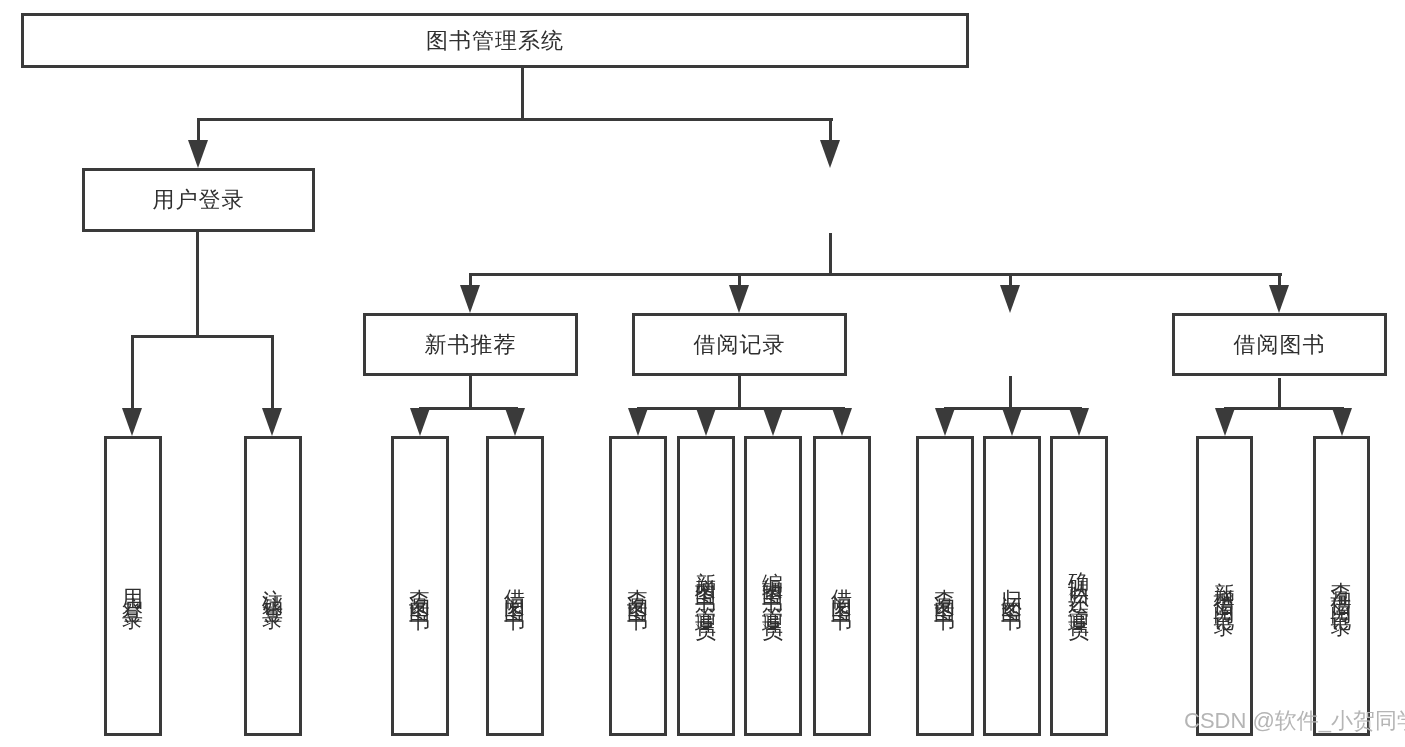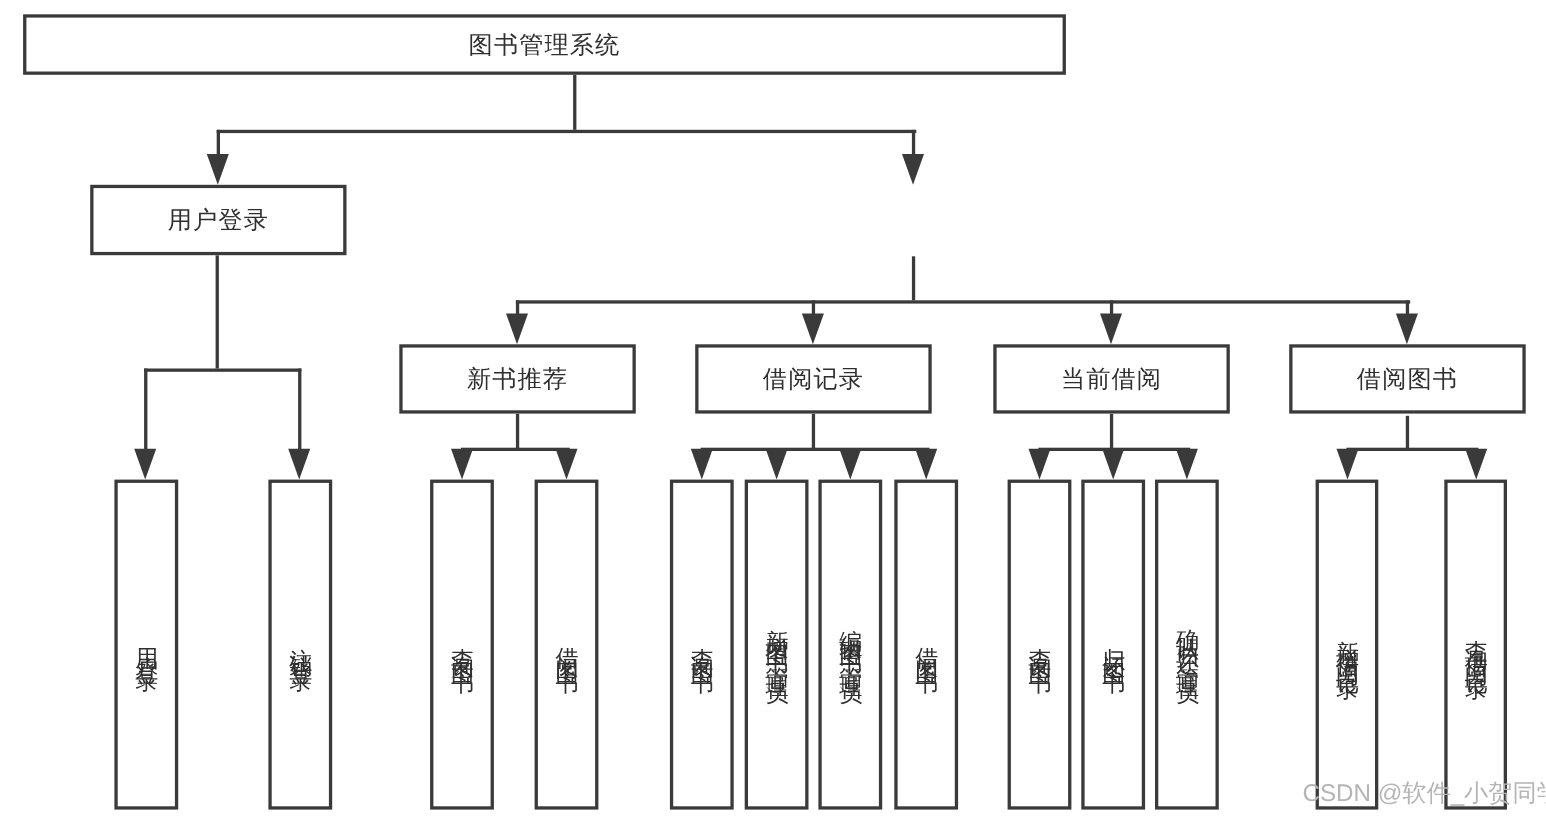--- a/index.html
+++ b/index.html
@@ -108,23 +108,20 @@
   <div class="box" style="left:82px;top:168px;width:233px;height:64px">
     <span class="hlabel">用户登录</span>
   </div>
 
   <div class="box" style="left:363px;top:313px;width:215px;height:63px">
     <span class="hlabel">新书推荐</span>
   </div>
   <div class="box" style="left:632px;top:313px;width:215px;height:63px">
     <span class="hlabel">借阅记录</span>
   </div>
-  <div class="box" style="left:903px;top:313px;width:215px;height:63px">
-    <span class="hlabel">当前借阅</span>
-  </div>
   <div class="box" style="left:1172px;top:313px;width:215px;height:63px">
     <span class="hlabel">借阅图书</span>
   </div>
 
   <div class="box" style="left:104px;top:436px;width:58px;height:300px">
     <span class="vlabel">用户登录</span>
   </div>
   <div class="box" style="left:244px;top:436px;width:58px;height:300px">
     <span class="vlabel">注销登录</span>
   </div>

